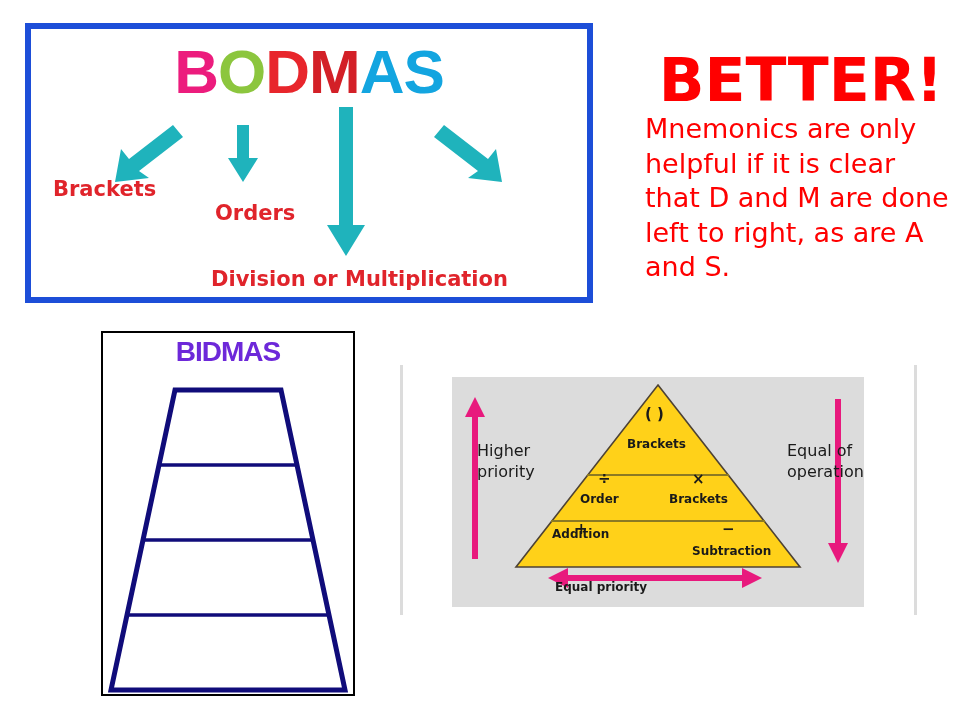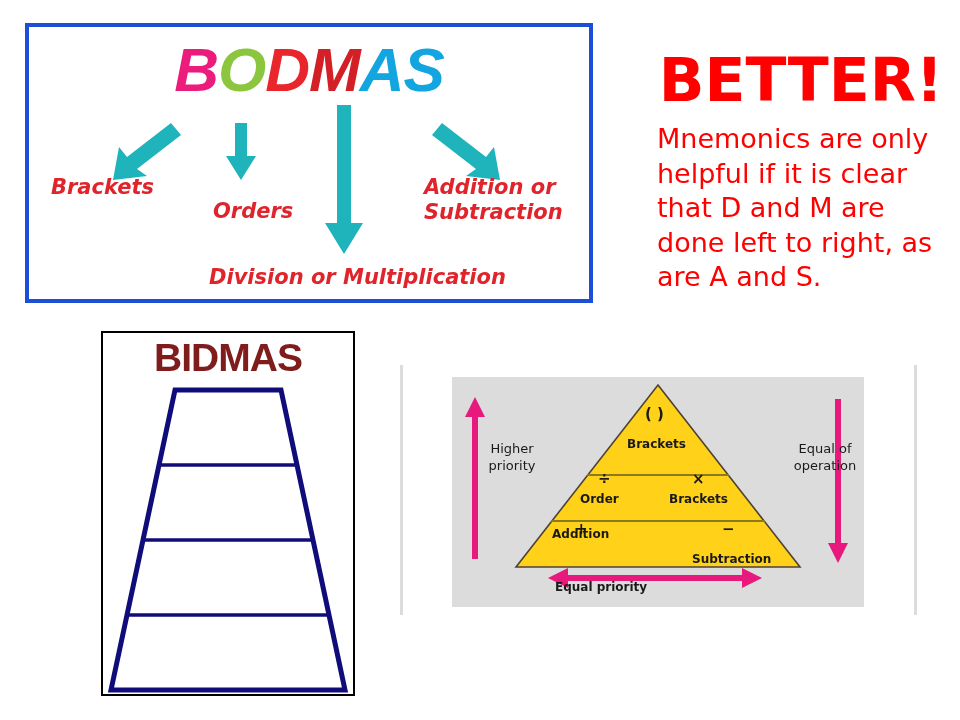--- a/index.html
+++ b/index.html
@@ -15,24 +15,23 @@
     font-family: "Liberation Sans", sans-serif;
   }
 
   
   #bodmas-panel {
     position: absolute;
     left: 25px;
     top: 23px;
     width: 568px;
     height: 280px;
-    border: 4px solid #1d4ed8;
+    border: 6px solid #1d4ed8;
     background: #ffffff;
     box-sizing: border-box;
-    font-style: italic;
   }
   #bodmas-title {
     position: absolute;
     left: 0;
     top: 12px;
     width: 100%;
     text-align: center;
     font-size: 62px;
     font-weight: bold;
     letter-spacing: -1px;
@@ -73,44 +72,44 @@
     text-align: center;
     margin: 0 0 2px 0;
     letter-spacing: 0px;
   }
   #better-body {
     color: #FF0000;
     font-family: "DejaVu Sans", sans-serif;
     font-size: 27px;
     font-weight: normal;
     line-height: 1.28;
-    margin: 12px;
+    margin: 0;
     text-align: left;
   }
 
   
   #bidmas-panel {
     position: absolute;
     left: 101px;
     top: 331px;
     width: 254px;
     height: 365px;
     border: 2px solid #000000;
     background: #ffffff;
     box-sizing: border-box;
   }
   #bidmas-title {
     position: absolute;
     left: 0;
     top: 4px;
     width: 100%;
     text-align: center;
-    font-size: 39px;
-    font-weight: bold;
-    color: #7f1d1d;
+    font-size: 28px;
+    font-weight: bold;
+    color: #6d28d9;
     line-height: 1.1;
     letter-spacing: -1px;
   }
   #bidmas-trapezoid {
     position: absolute;
     left: 0;
     top: 53px;
     width: 250px;
     height: 308px;
   }
@@ -153,24 +152,23 @@
   }
   .pyr-sym {
     font-size: 15px;
     font-weight: bold;
   }
   .pyr-word {
     font-size: 12px;
     font-weight: bold;
   }
   .pyr-side {
-    font-size: 13px;
+    font-size: 16px;
     font-weight: normal;
     line-height: 1.32;
-    text-align: center;
     white-space: normal;
   }
 </style>
 </head>
 <body>
 
 <div id="bodmas-panel">
 
   <div id="bodmas-title">
     <span style="color:#EC1C7D">B</span><span style="color:#8CC63E">O</span><span style="color:#E8262C">D</span><span style="color:#D32027">M</span><span style="color:#13A5E0">A</span><span style="color:#13A5E0">S</span>
@@ -188,21 +186,20 @@
     <path d="M12 0 L26 0 L26 118 L38 118 L19 149 L0 118 L12 118 Z" fill="#1FB3BC"></path>
   </svg>
 
   <svg class="bod-arrow" style="left:400px; top:92px;" width="75" height="65" viewBox="0 0 75 65">
     <path d="M13 4 L3 16 L47 50 L37 57 L71 61 L65 28 L57 38 Z" fill="#1FB3BC"></path>
   </svg>
 
   <div class="bod-label" id="bod-brackets">Brackets</div>
   <div class="bod-label" id="bod-orders">Orders</div>
   <div class="bod-label" id="bod-divmult">Division or Multiplication</div>
-  <div class="bod-label" id="bod-addsub">Addition or Subtraction</div>
 </div>
 
 <div id="better-block">
   <div id="better-heading">BETTER!</div>
   <div id="better-body">Mnemonics are only helpful if it is clear that D and M are done left to right, as are A and S.</div>
 </div>
 
 <div id="bidmas-panel">
   <div id="bidmas-title">BIDMAS</div>
 
@@ -252,21 +249,21 @@
   <div class="pyr-text pyr-word" style="left:235px; top:72px;">Brackets</div>
 
   <div class="pyr-text pyr-sym" style="left:206px; top:105px;">÷</div>
   <div class="pyr-text pyr-word" style="left:188px; top:127px;">Order</div>
   <div class="pyr-text pyr-sym" style="left:300px; top:105px;">×</div>
   <div class="pyr-text pyr-word" style="left:277px; top:127px;">Brackets</div>
 
   <div class="pyr-text pyr-sym" style="left:183px; top:155px;">+</div>
   <div class="pyr-text pyr-word" style="left:160px; top:162px;text-align:center;">Addition</div>
   <div class="pyr-text pyr-sym" style="left:330px; top:155px;">−</div>
-  <div class="pyr-text pyr-word" style="left:300px; top:179px;margin-top:8px;">Subtraction</div>
+  <div class="pyr-text pyr-word" style="left:300px; top:179px;">Subtraction</div>
 
   <div class="pyr-text pyr-side" style="left:85px; top:75px; width:70px;">
     <div>Higher</div>
     <div>priority</div>
   </div>
 
   <div class="pyr-text pyr-side" style="left:395px; top:75px; width:76px;">
     <div>Equal of</div>
     <div>operation</div>
   </div>

